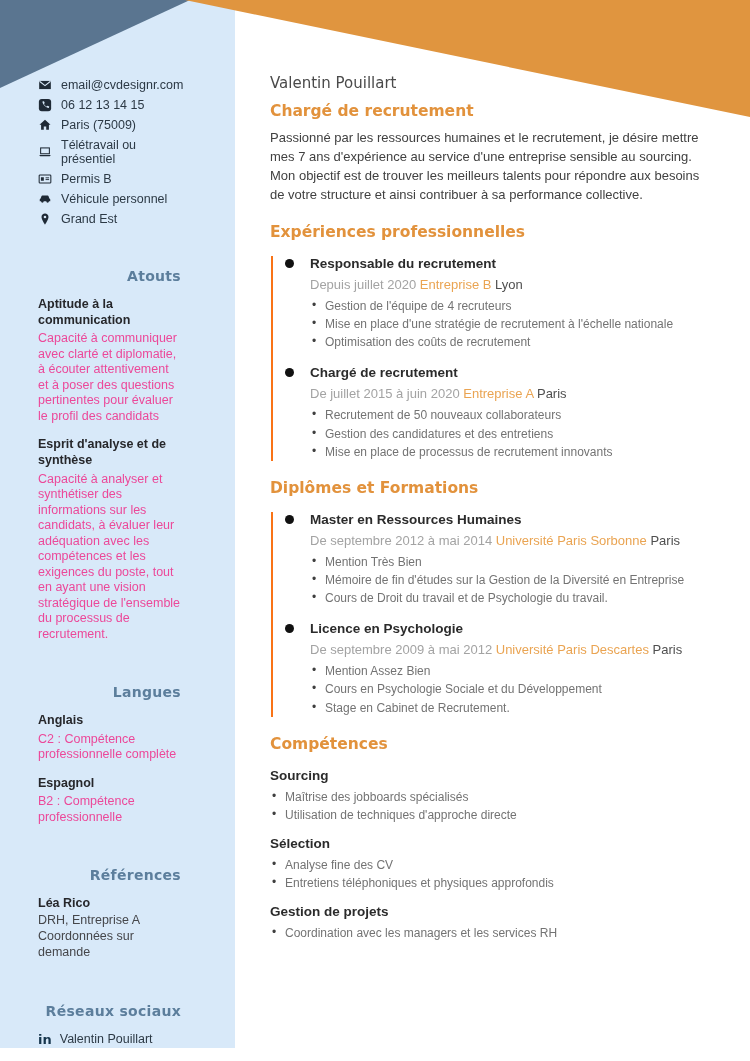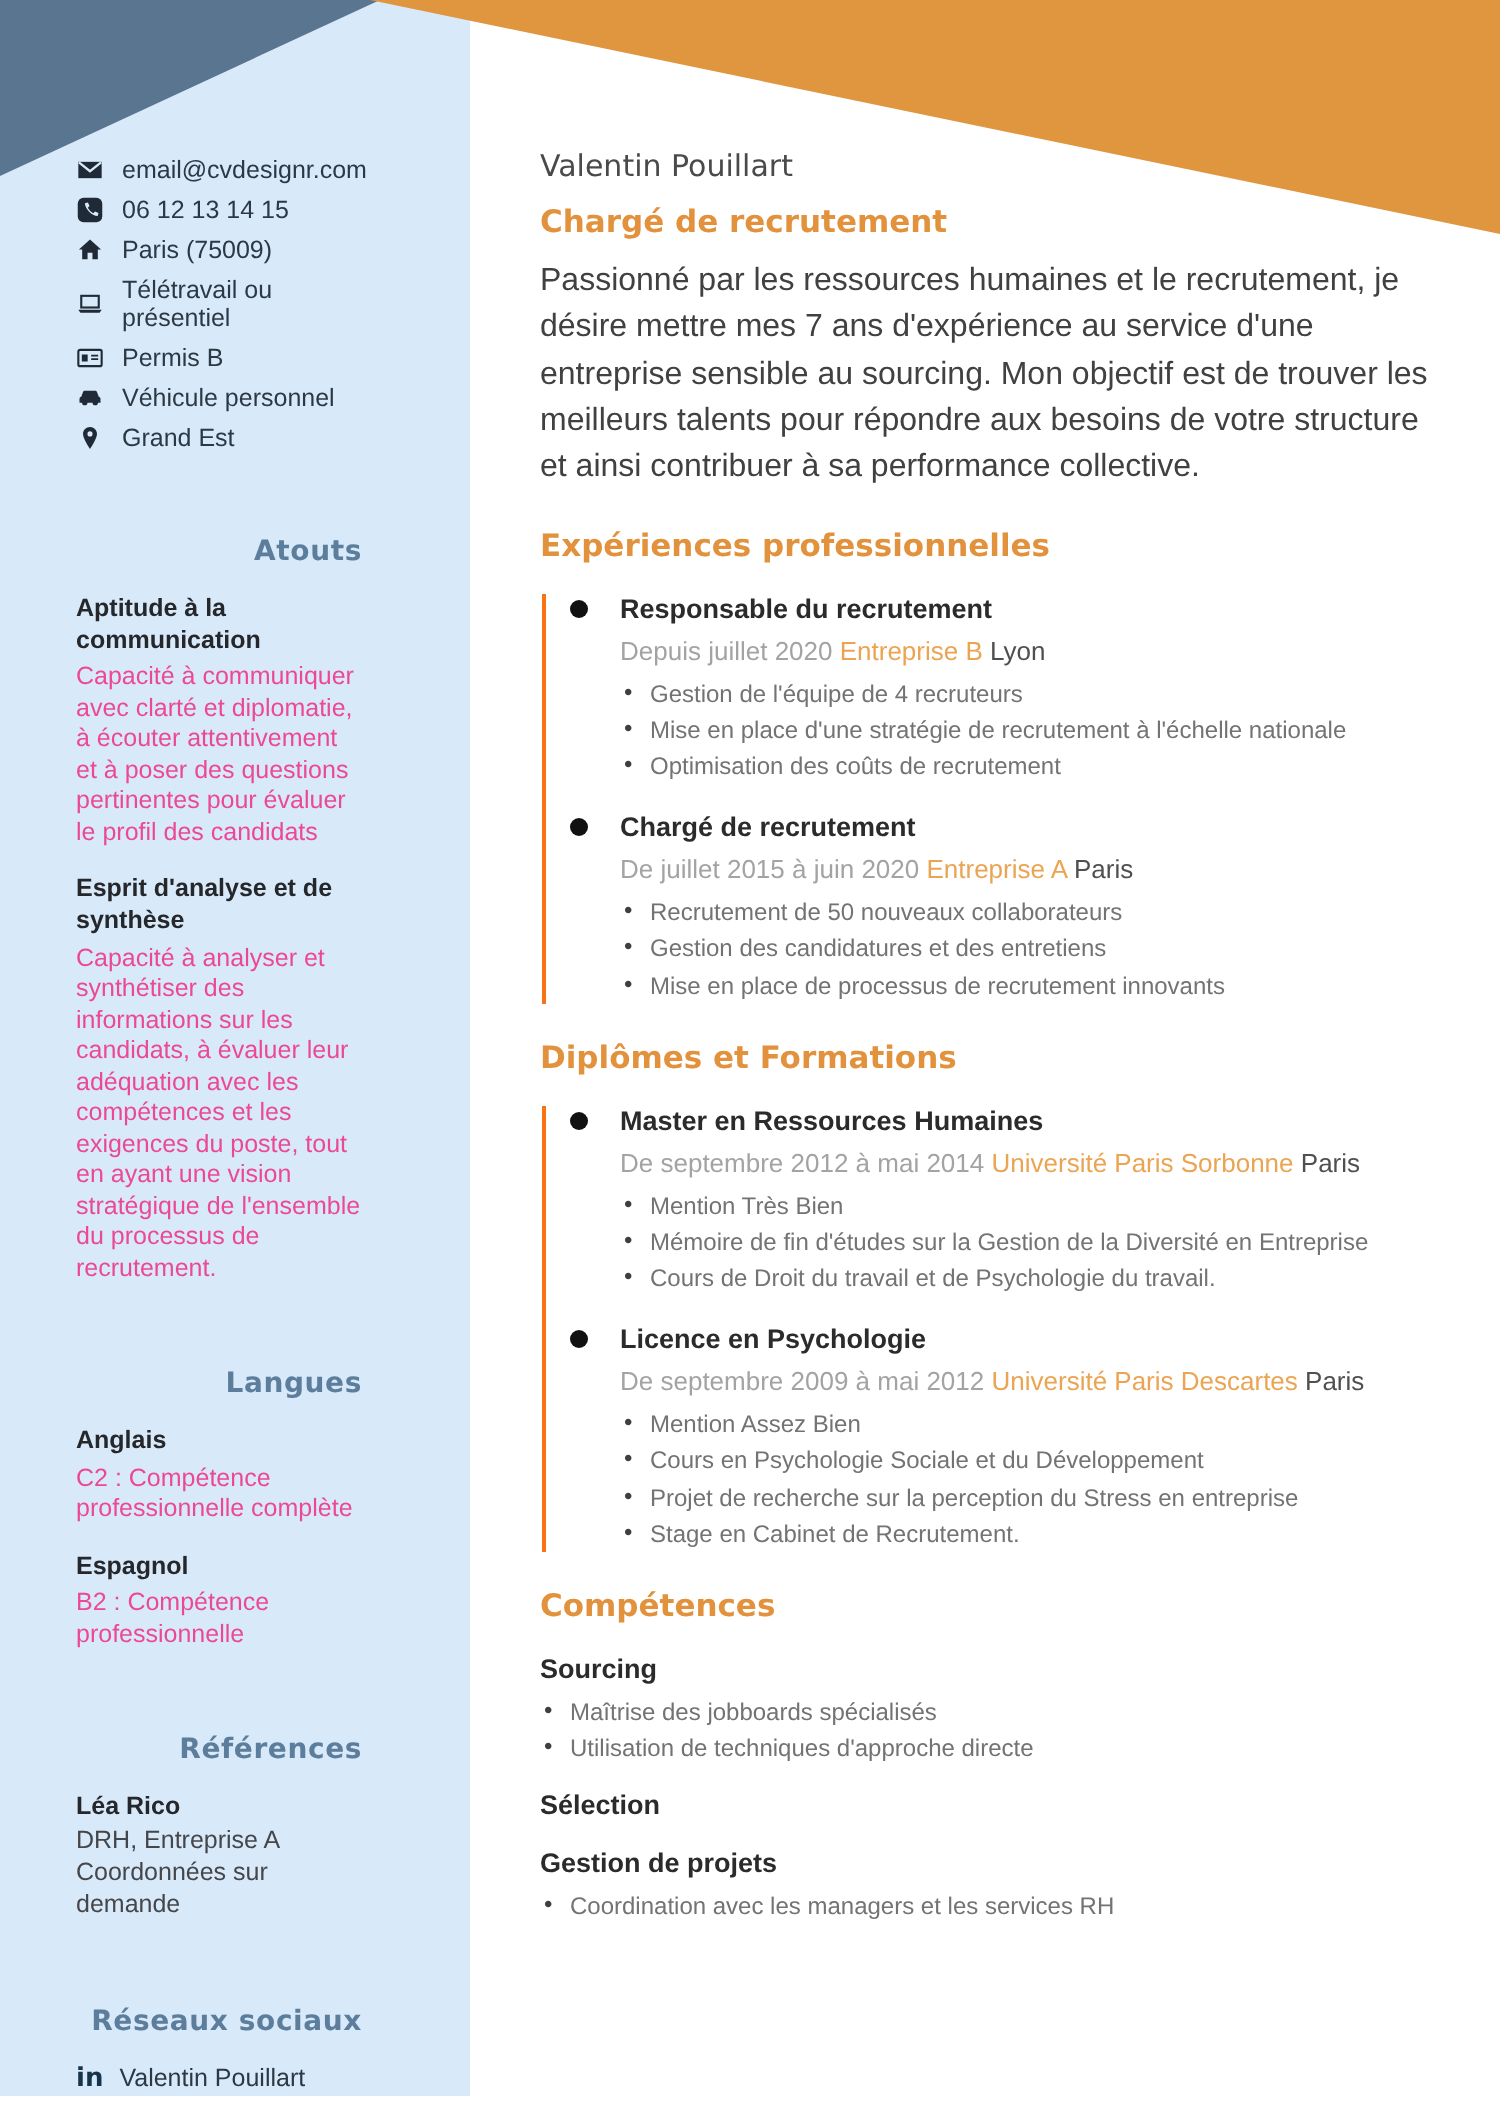--- a/index.html
+++ b/index.html
@@ -32,21 +32,21 @@
   .side-item-desc { font-size:12.5px; color:#ec4899; line-height:1.24; margin-top:3px; }
   .side-item { margin-bottom:13px; }
   .ref-line { font-size:12.5px; color:#45464a; line-height:1.3; }
   .social-row { display:flex; align-items:center; gap:8px; font-size:12.5px; color:#2c3945; }
   .li-glyph { font-weight:800; font-size:13px; color:#16354d; font-family:"DejaVu Sans", sans-serif; }
   
   .main { position:absolute; left:270px; top:74px; width:447px; }
   .person-name { font-family:"DejaVu Sans", sans-serif; font-size:15px; color:#4a4a4a; }
   .job-title { font-family:"DejaVu Sans", sans-serif; font-weight:bold; font-size:15.5px;
                color:#e2923c; margin-top:10px; }
-  .summary { font-size:16px; color:#414141; line-height:1.46; margin-top:9px; }
+  .summary { font-size:13px; color:#414141; line-height:1.46; margin-top:9px; }
   .section { margin-top:18px; }
   .section-heading { font-family:"DejaVu Sans", sans-serif; font-weight:bold; font-size:15.5px;
                      color:#e2923c; margin-bottom:15px; }
   .timeline { position:relative; margin-left:1px; border-left:2px solid #f97316; padding-left:37px; }
   .entry { position:relative; padding-bottom:16px; }
   .entry:last-child { padding-bottom:2px; }
   .entry-dot { position:absolute; left:-25px; top:3px; width:9px; height:9px;
                background:#111; border-radius:50%; }
   .entry-title { font-weight:bold; font-size:13.5px; color:#2b2b2b; }
   .entry-meta { font-size:13px; color:#a3a3a3; margin-top:6px; }
@@ -230,41 +230,44 @@
           <span class="entry-dot"></span>
           <div class="entry-title">Licence en Psychologie</div>
           <div class="entry-meta">
             <span>De septembre 2009 à mai 2012</span>
             <span class="org">Université Paris Descartes</span>
             <span class="loc">Paris</span>
           </div>
           <ul class="bullets">
             <li>Mention Assez Bien</li>
             <li>Cours en Psychologie Sociale et du Développement</li>
-            <li>Projet de recherche sur la perception du Stress en entreprise</li>
             <li>Stage en Cabinet de Recrutement.</li>
           </ul>
         </div>
 
       </div>
     </div>
 
     <div class="section">
       <div class="section-heading">Compétences</div>
 
       <div class="skill-group">
         <div class="skill-title">Sourcing</div>
         <ul class="bullets">
           <li>Maîtrise des jobboards spécialisés</li>
           <li>Utilisation de techniques d'approche directe</li>
         </ul>
       </div>
 
       <div class="skill-group">
         <div class="skill-title">Sélection</div>
+        <ul class="bullets">
+          <li>Analyse fine des CV</li>
+          <li>Entretiens téléphoniques et physiques approfondis</li>
+        </ul>
       </div>
 
       <div class="skill-group">
         <div class="skill-title">Gestion de projets</div>
         <ul class="bullets">
           <li>Coordination avec les managers et les services RH</li>
         </ul>
       </div>
     </div>
 

